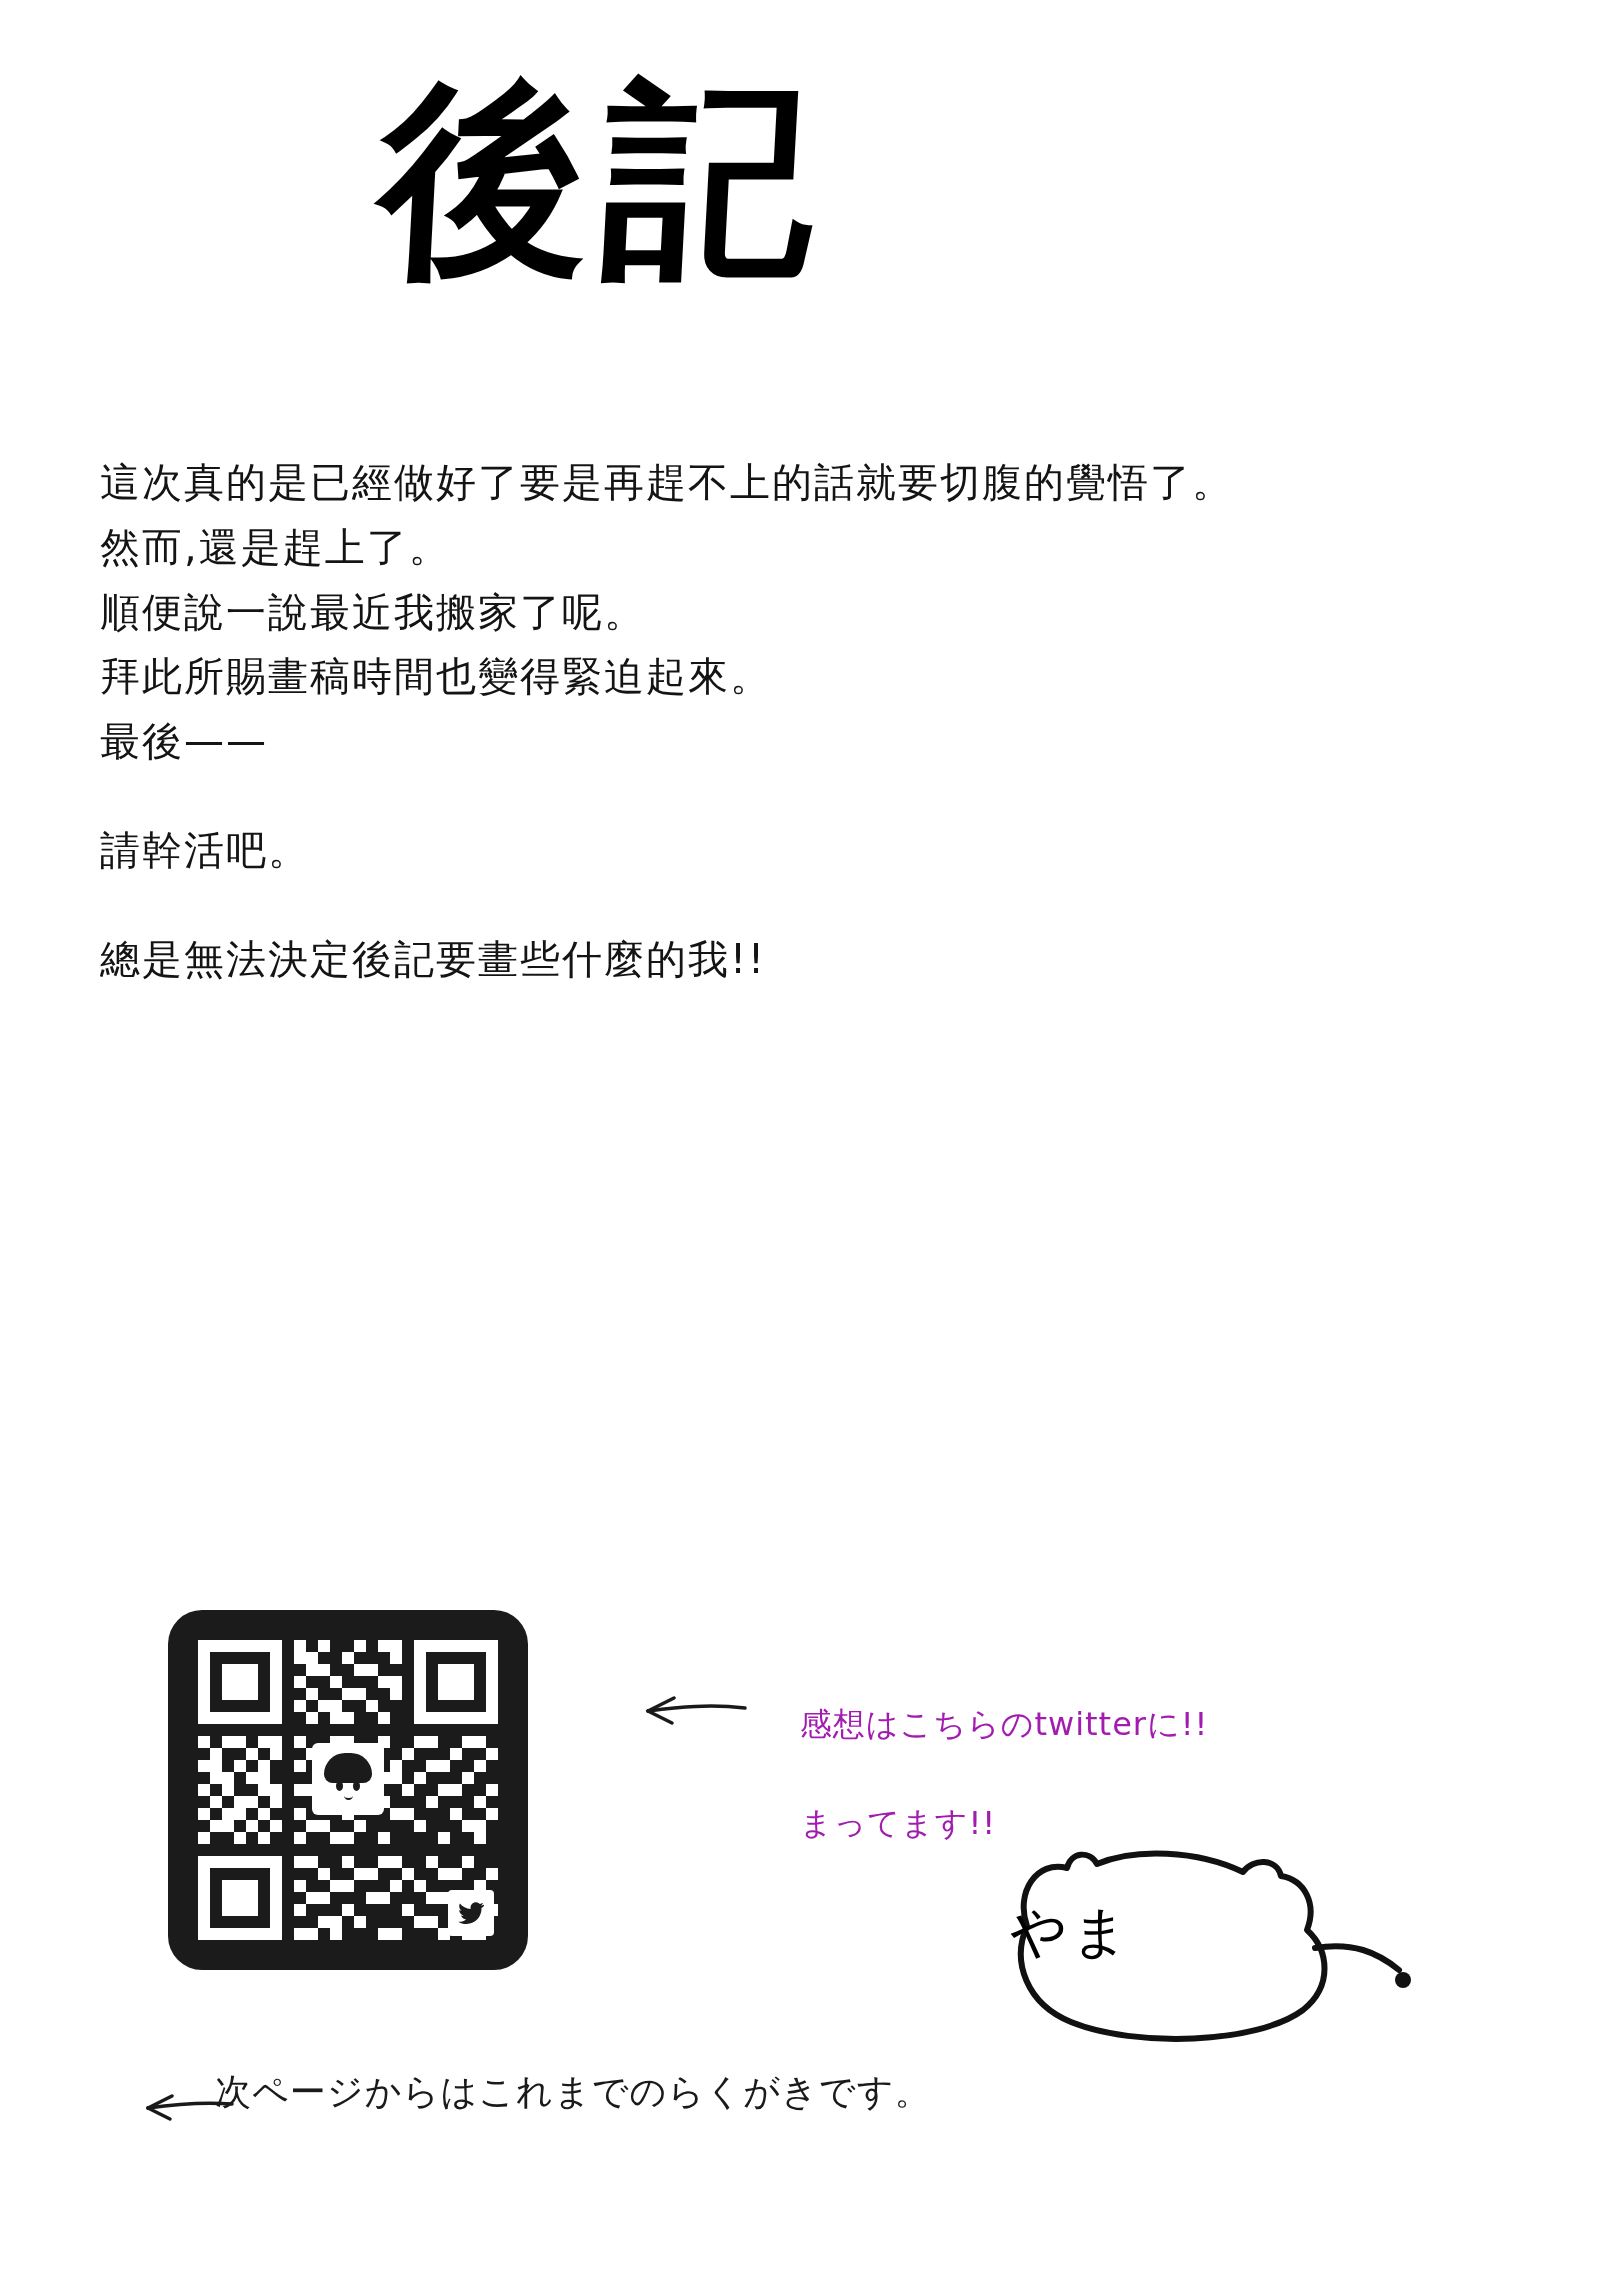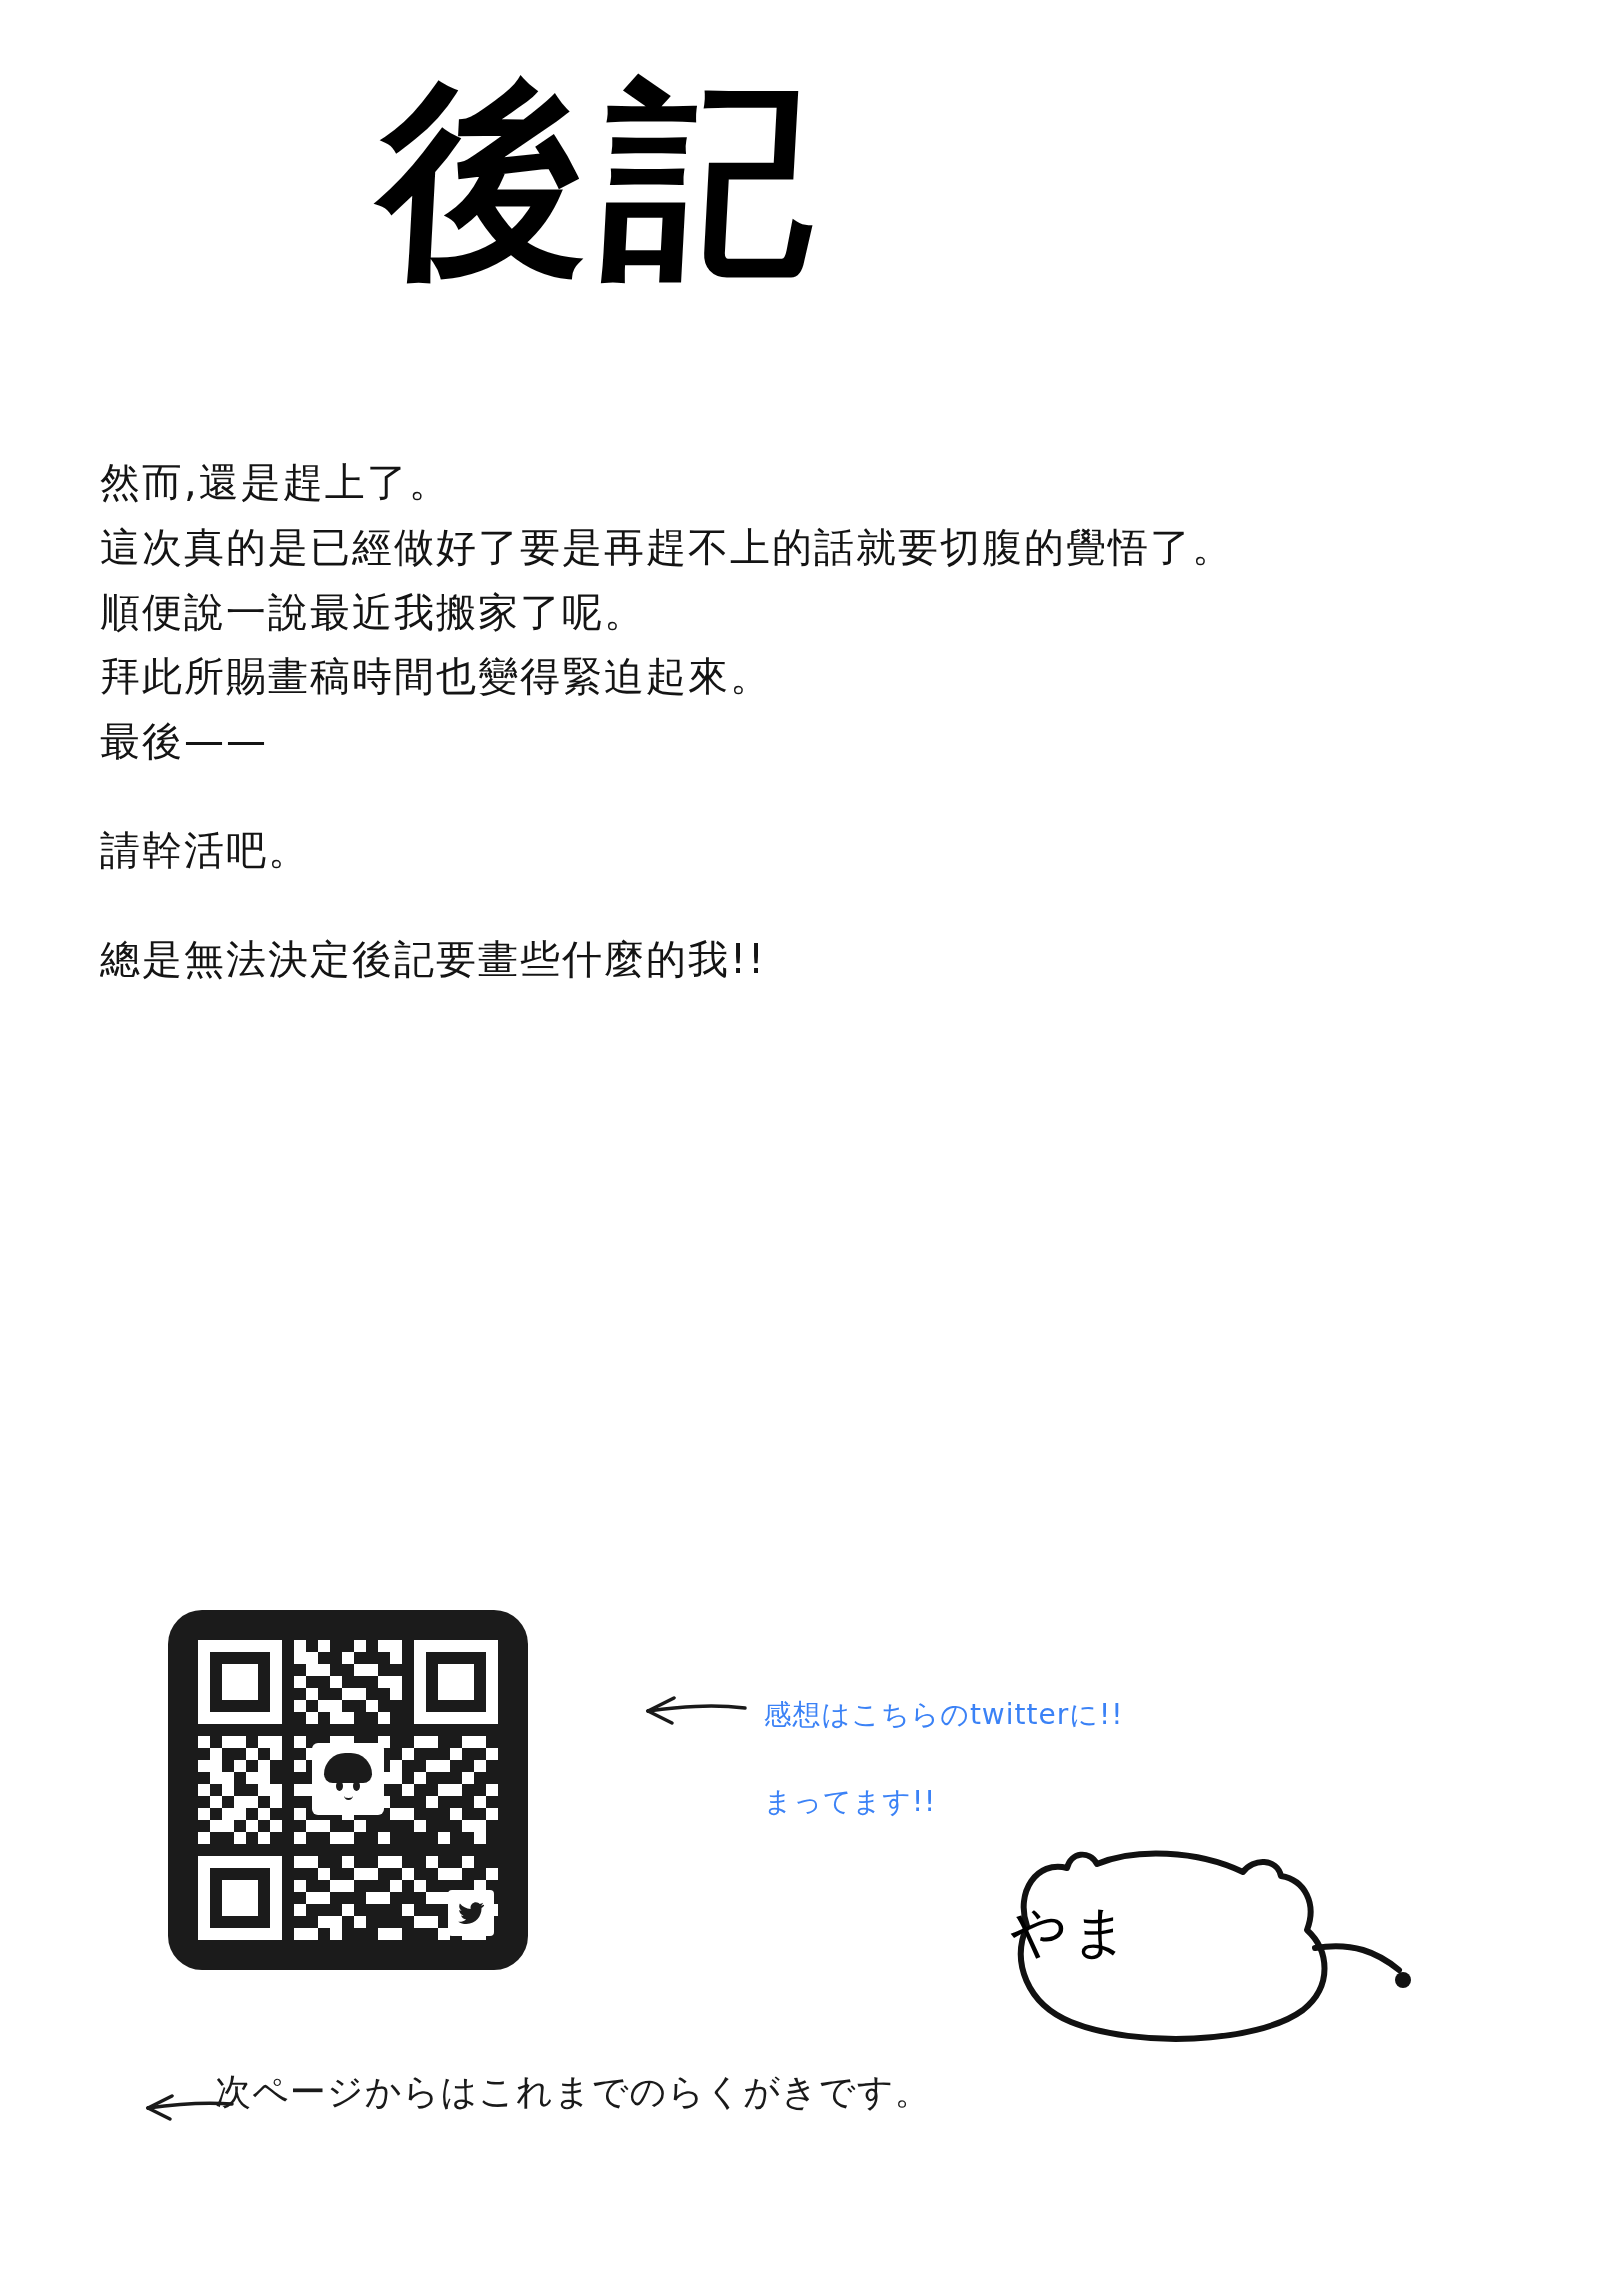--- a/index.html
+++ b/index.html
@@ -156,26 +156,26 @@
   
   .arrow-qr {
     position: absolute;
     left: 640px;
     top: 1690px;
     width: 110px;
     height: 40px;
   }
   .anno-qr {
     position: absolute;
-    left: 724px;
+    left: 755px;
     top: 1650px;
-    font-size: 28px;
+    font-size: 32px;
     line-height: 1.55;
     letter-spacing: 1px;
-    color: #3b82f6;
+    color: #a21caf;
     white-space: pre;
   }
 
   
   .signature {
     position: absolute;
     left: 985px;
     top: 1830px;
     width: 430px;
     height: 230px;
@@ -209,22 +209,22 @@
   }
 </style>
 </head>
 <body>
 
 <div class="page">
 
   <div class="title">後記</div>
 
   <div class="body-text">
+    <span class="ln">這次真的是已經做好了要是再趕不上的話就要切腹的覺悟了。</span>
     <span class="ln">然而,還是趕上了。</span>
-    <span class="ln">這次真的是已經做好了要是再趕不上的話就要切腹的覺悟了。</span>
     <span class="ln">順便說一說最近我搬家了呢。</span>
     <span class="ln">拜此所賜畫稿時間也變得緊迫起來。</span>
     <span class="ln">最後——</span>
     <span class="gap"></span>
     <span class="ln">請幹活吧。</span>
     <span class="gap"></span>
     <span class="ln">總是無法決定後記要畫些什麼的我!!</span>
   </div>
 
 

